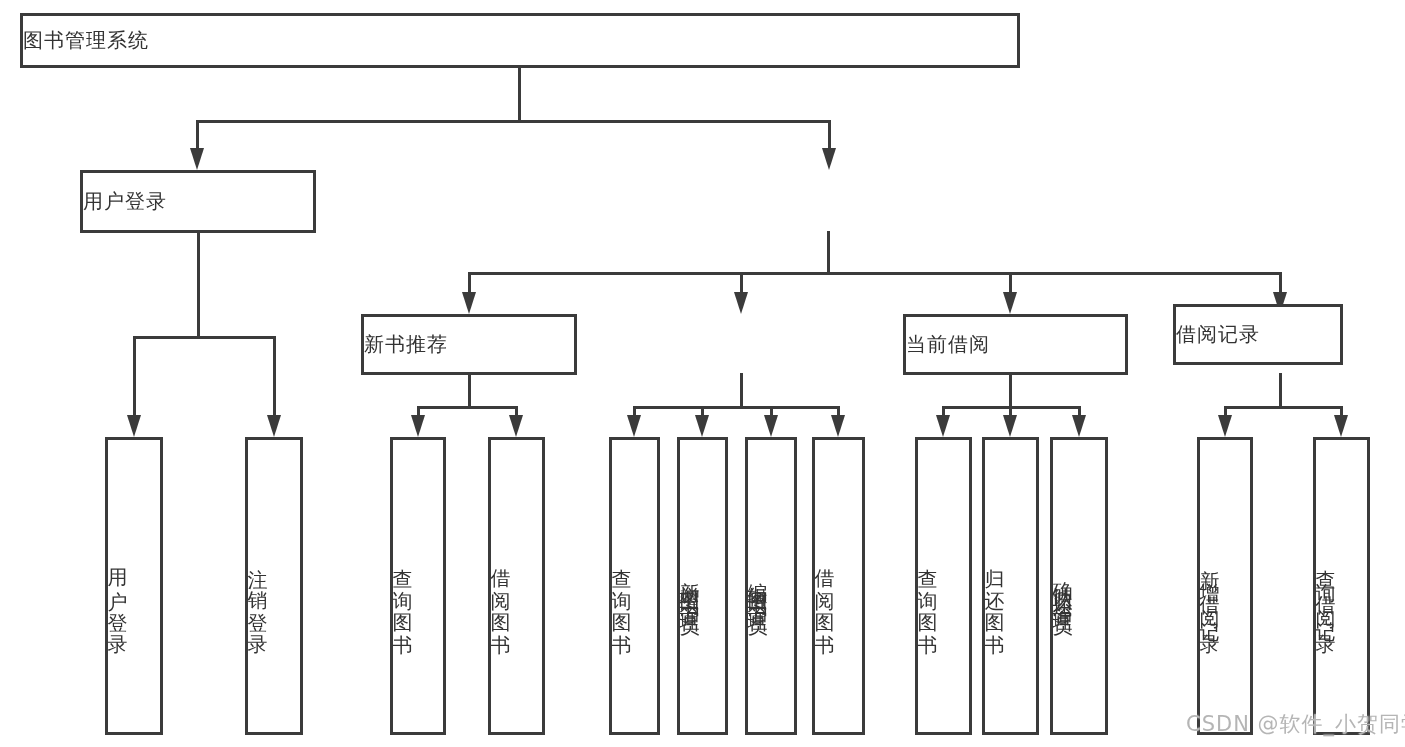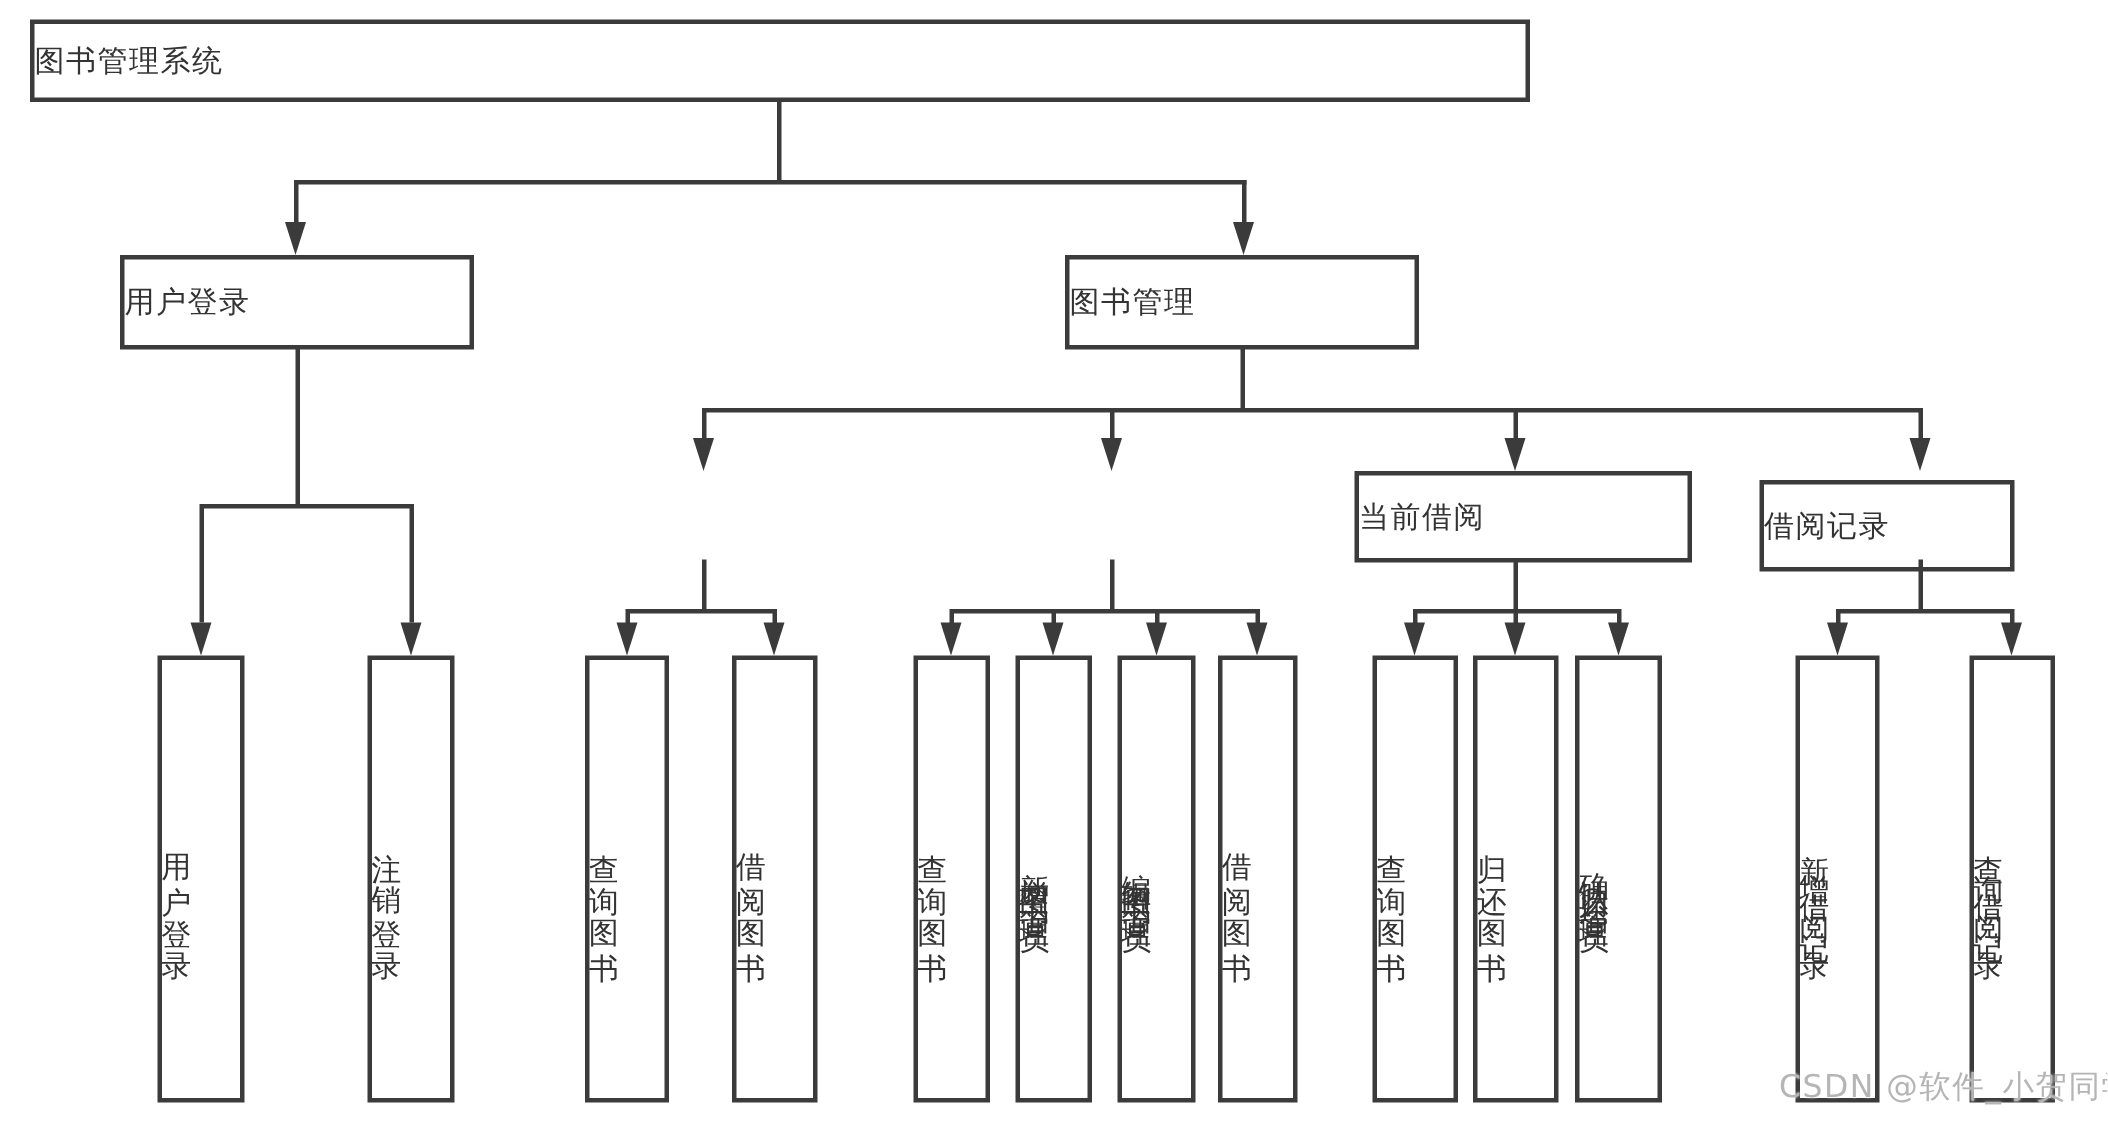--- a/index.html
+++ b/index.html
@@ -50,46 +50,46 @@
   <div class="vline" style="left:518px; top:66px; height:54px;"></div>
   <div class="hline" style="left:197px; top:120px; width:634px;"></div>
   <div class="vline" style="left:196px; top:120px; height:28px;"></div>
   <div class="arrow" style="left:190px; top:148px;"></div>
   <div class="vline" style="left:828px; top:120px; height:28px;"></div>
   <div class="arrow" style="left:822px; top:148px;"></div>
 
   <div class="node" style="left:80px; top:170px; width:236px; height:63px;">
     <span>用户登录</span>
   </div>
-  <div class="node" style="left:710px; top:170px; width:236px; height:63px;">
-    <span>图书管理</span>
-  </div>
 
   <div class="vline" style="left:197px; top:231px; height:105px;"></div>
   <div class="hline" style="left:134px; top:336px; width:141px;"></div>
   <div class="vline" style="left:133px; top:336px; height:79px;"></div>
   <div class="arrow" style="left:127px; top:415px;"></div>
   <div class="vline" style="left:273px; top:336px; height:79px;"></div>
   <div class="arrow" style="left:267px; top:415px;"></div>
 
   <div class="vline" style="left:827px; top:231px; height:41px;"></div>
   <div class="hline" style="left:469px; top:272px; width:812px;"></div>
   <div class="vline" style="left:468px; top:272px; height:20px;"></div>
   <div class="arrow" style="left:462px; top:292px;"></div>
   <div class="vline" style="left:740px; top:272px; height:20px;"></div>
   <div class="arrow" style="left:734px; top:292px;"></div>
   <div class="vline" style="left:1009px; top:272px; height:20px;"></div>
   <div class="arrow" style="left:1003px; top:292px;"></div>
   <div class="vline" style="left:1279px; top:272px; height:20px;"></div>
   <div class="arrow" style="left:1273px; top:292px;"></div>
 
+  <div class="node" style="left:361px; top:314px; width:216px; height:61px;">
+    <span>新书推荐</span>
+  </div>
   <div class="node" style="left:903px; top:314px; width:225px; height:61px;">
     <span>当前借阅</span>
   </div>
-  <div class="node" style="left:1173px; top:320px; width:170px; height:61px;">
+  <div class="node" style="left:1173px; top:304px; width:170px; height:61px;">
     <span>借阅记录</span>
   </div>
 
   <div class="vline" style="left:468px; top:373px; height:33px;"></div>
   <div class="hline" style="left:418px; top:406px; width:99px;"></div>
   <div class="vline" style="left:417px; top:406px; height:10px;"></div>
   <div class="arrow" style="left:411px; top:415px;"></div>
   <div class="vline" style="left:515px; top:406px; height:10px;"></div>
   <div class="arrow" style="left:509px; top:415px;"></div>
 

